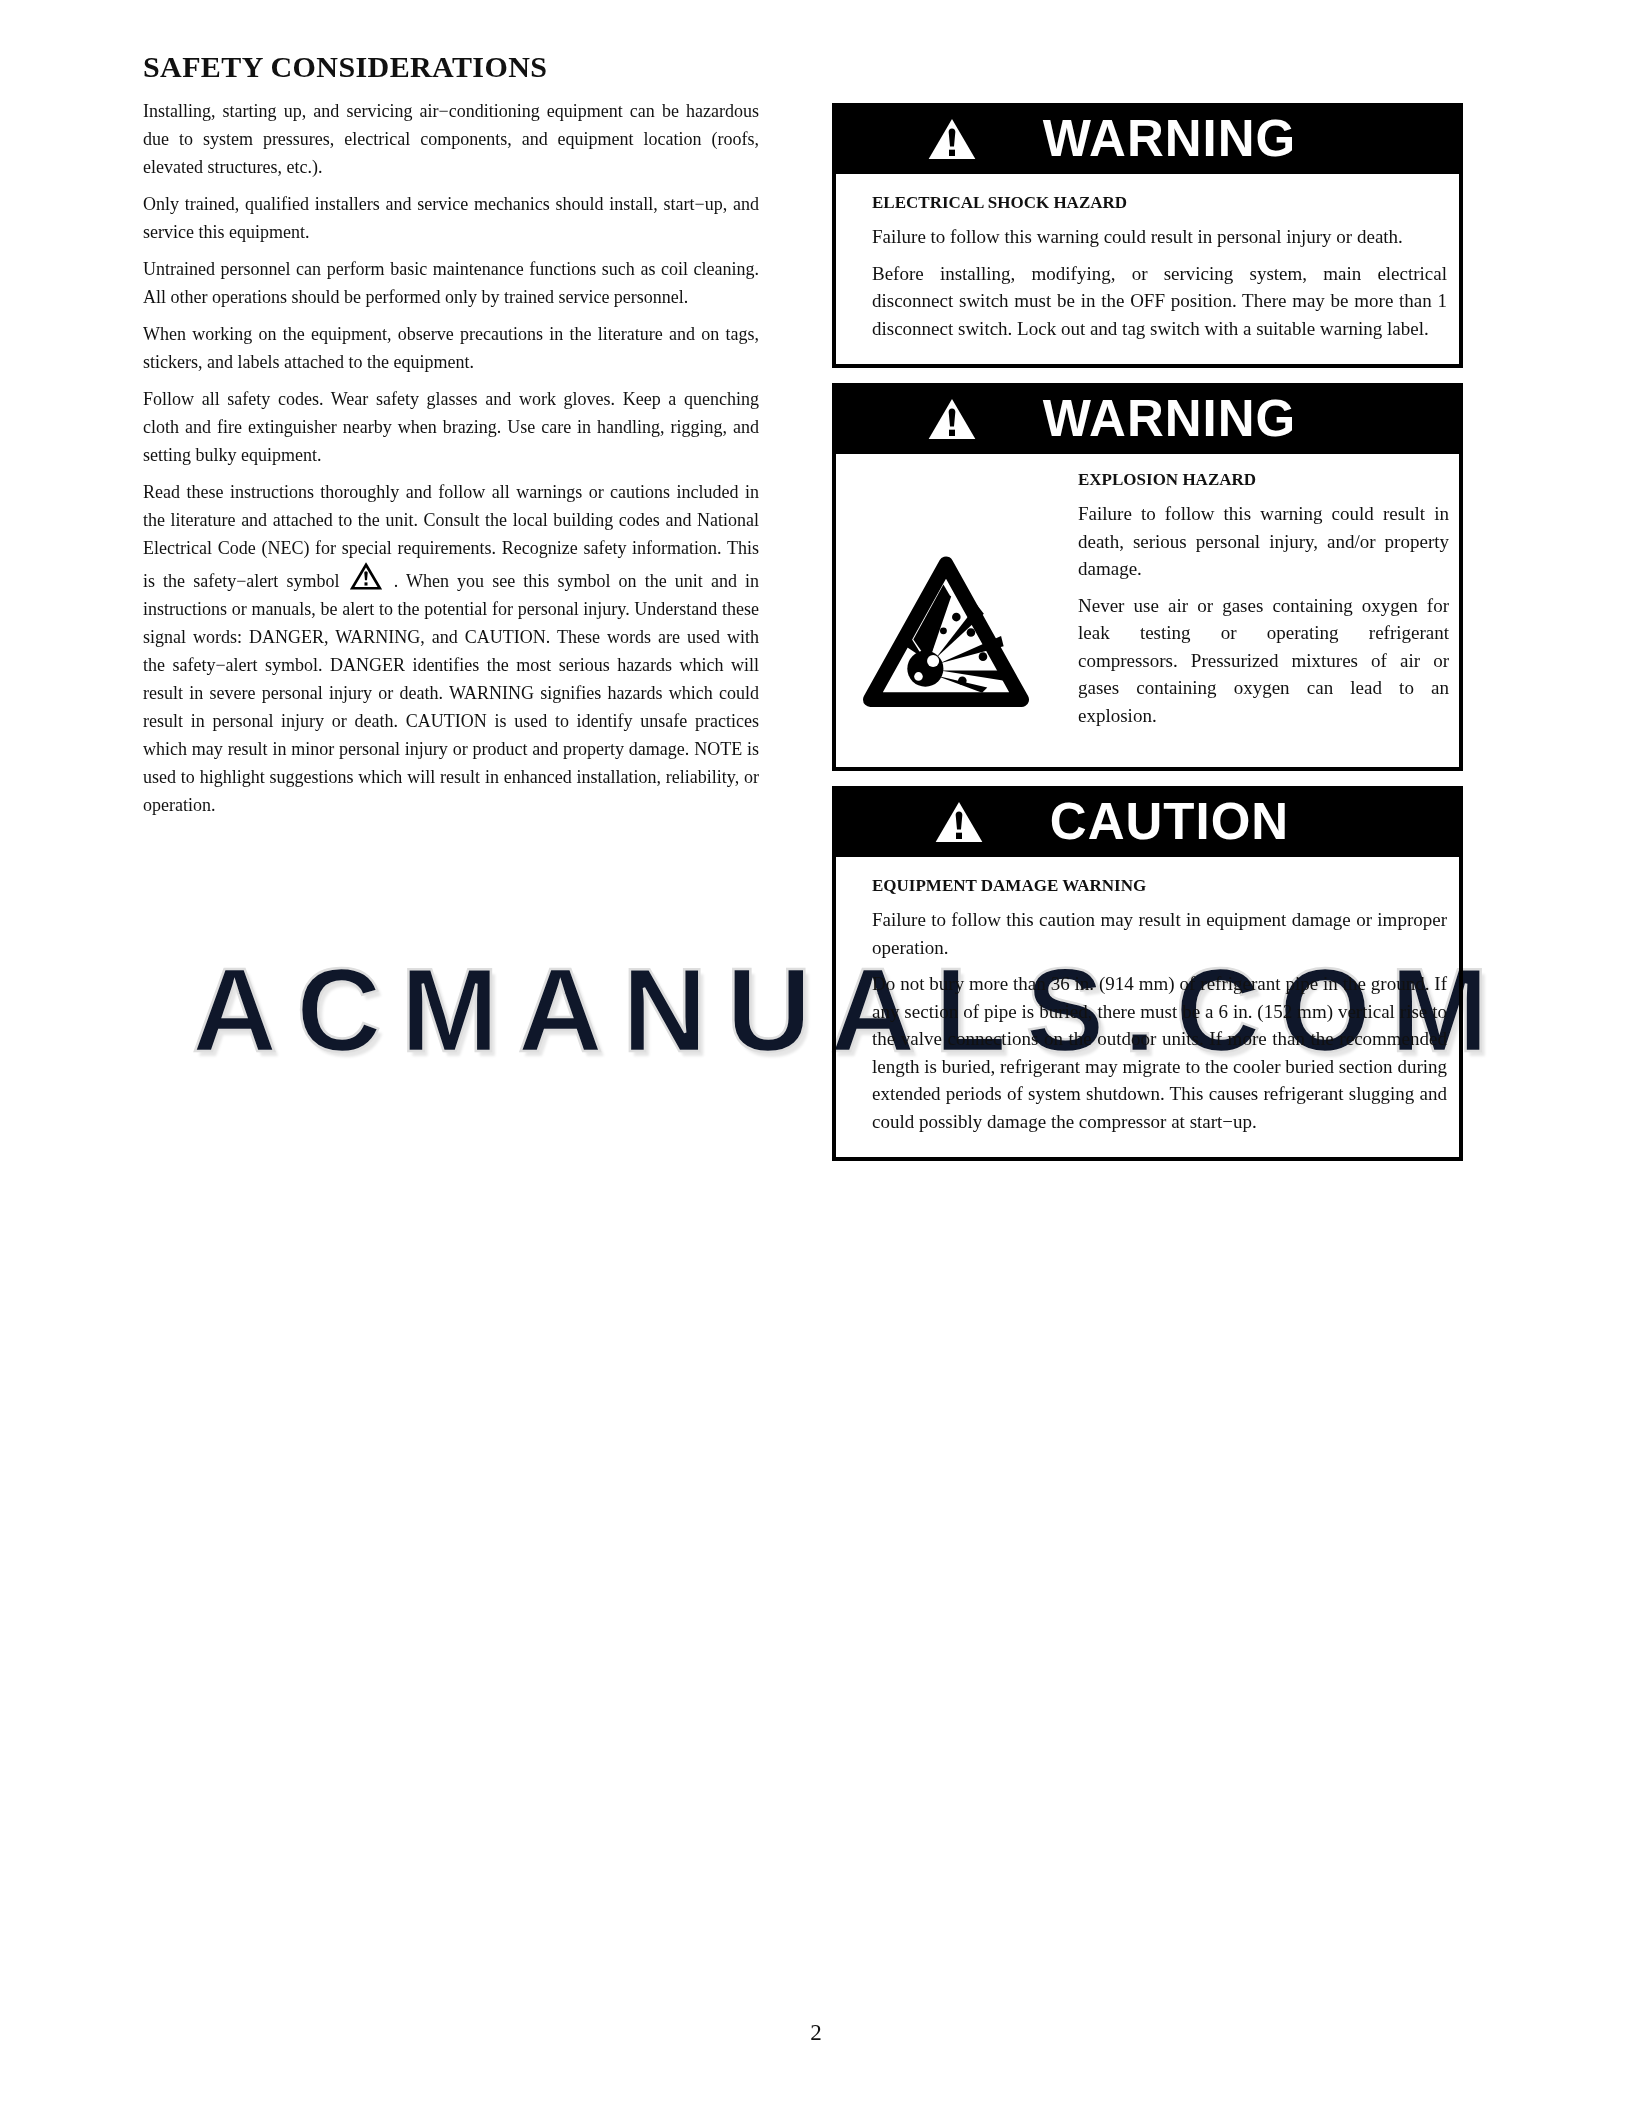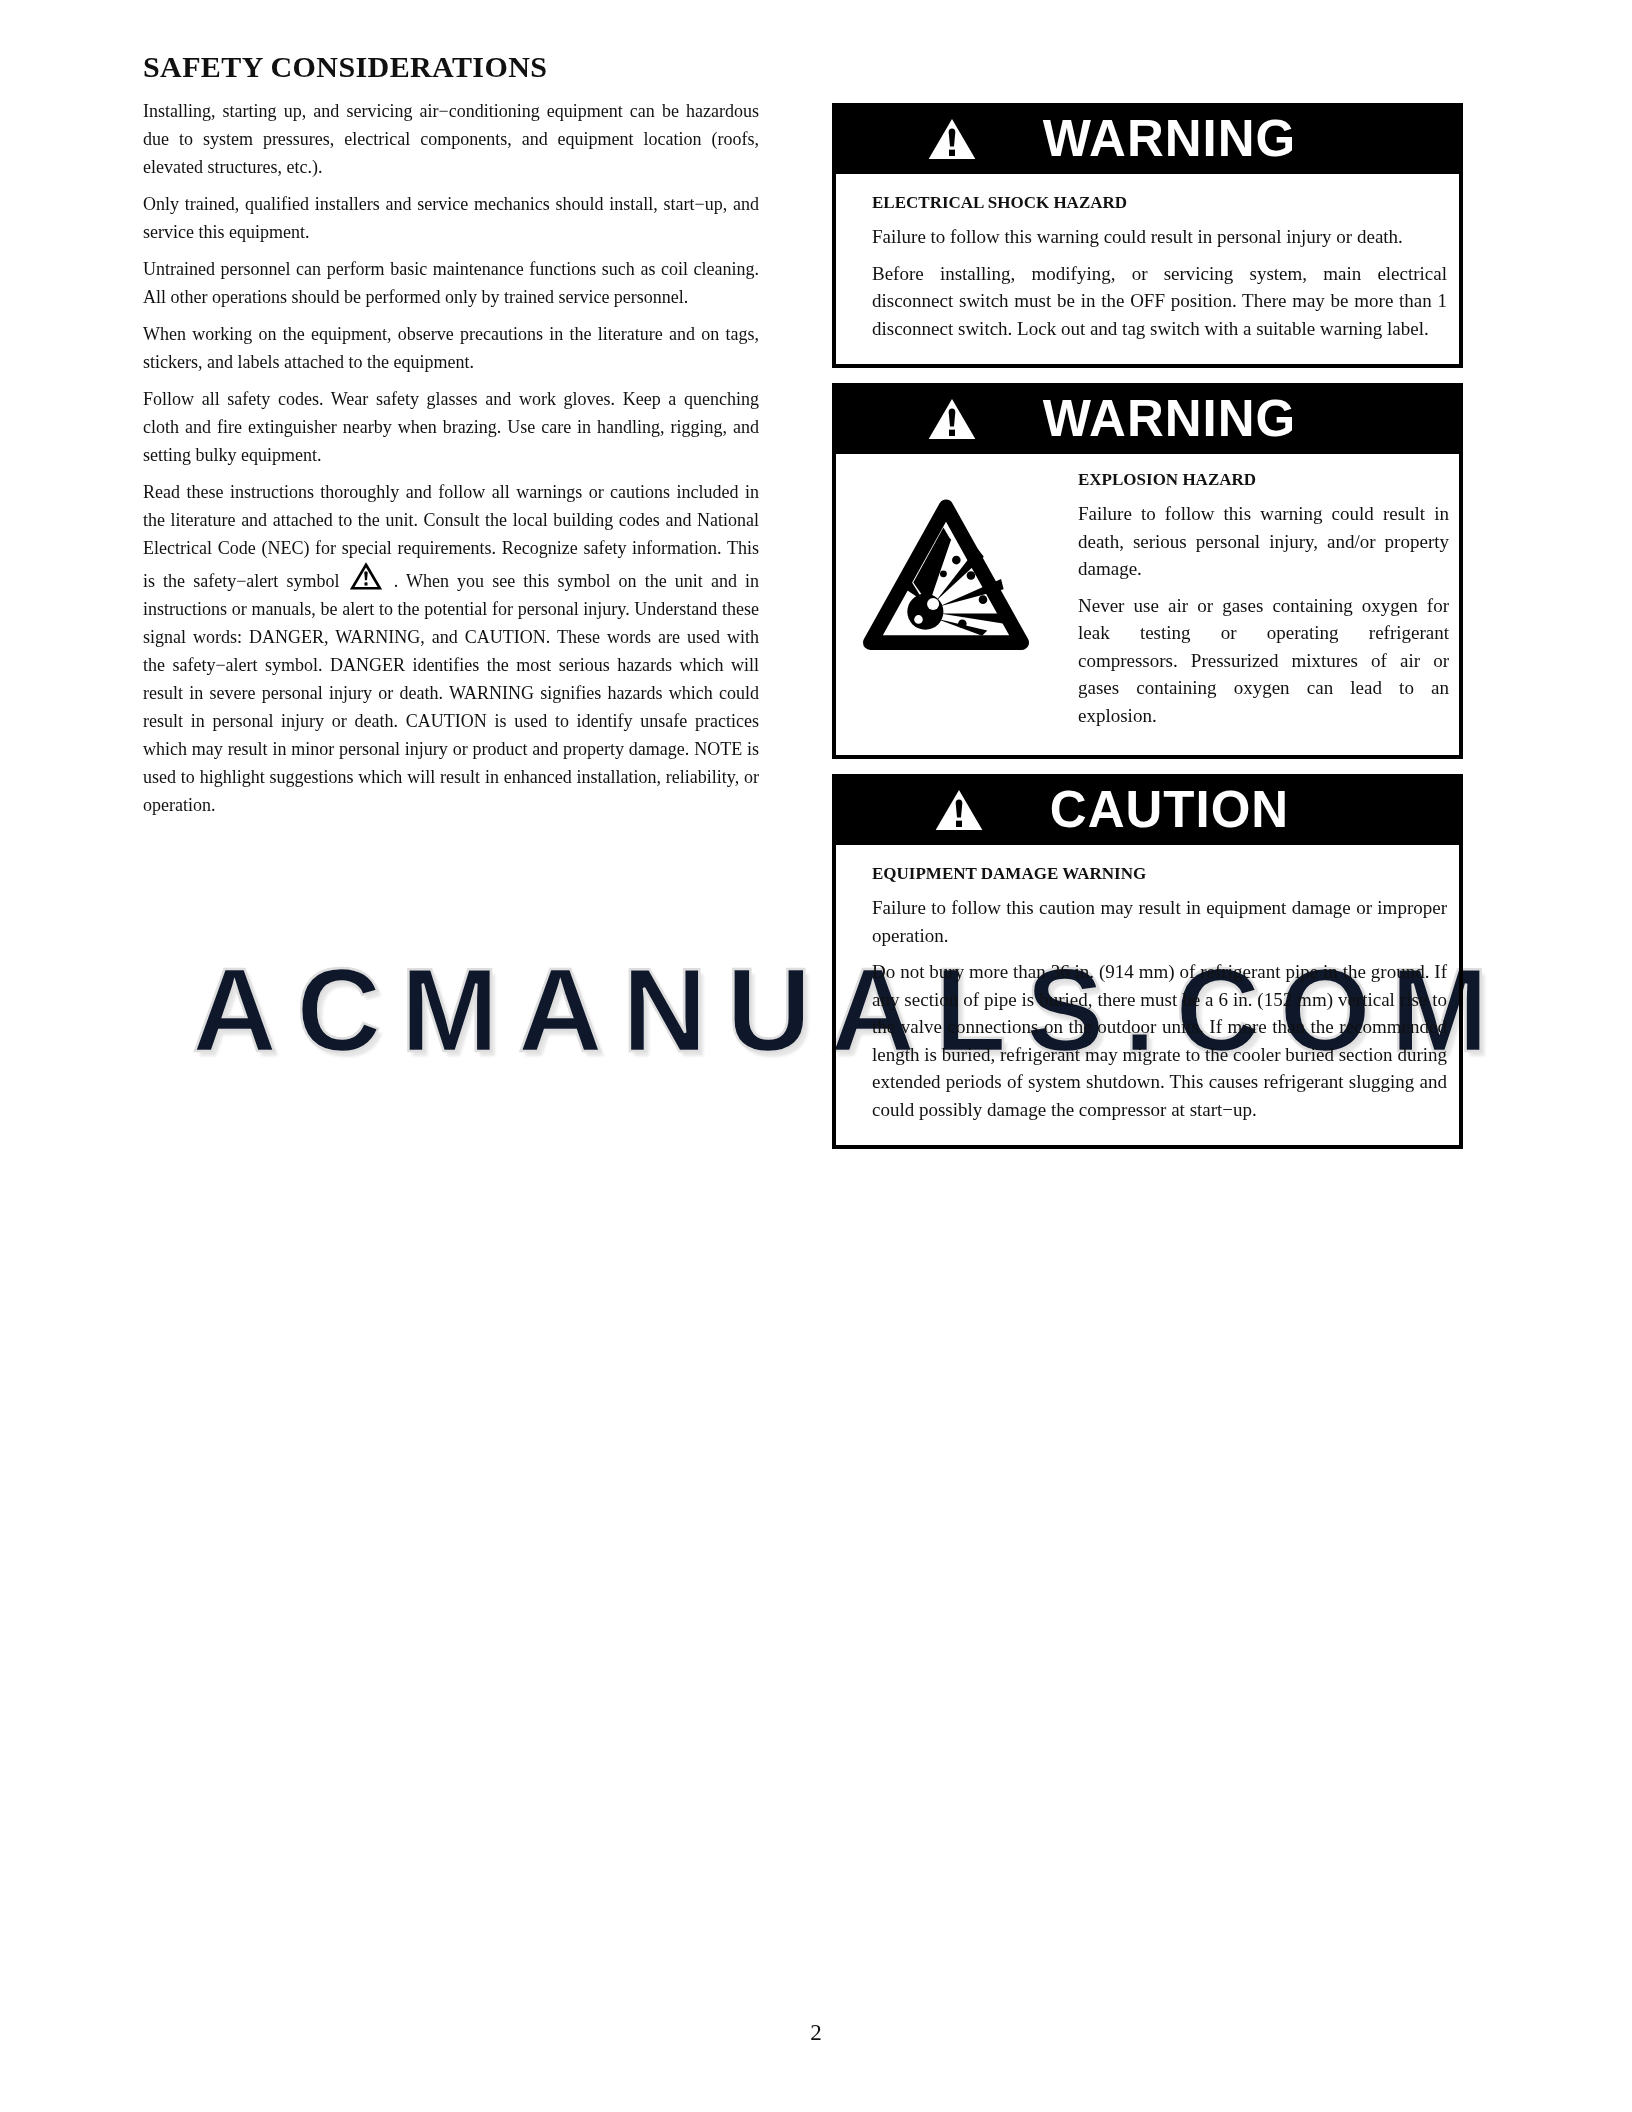--- a/index.html
+++ b/index.html
@@ -90,23 +90,23 @@
   .bpara {
     font-size: 19px;
     line-height: 27.5px;
     text-align: justify;
     margin: 0 0 9px 0;
   }
   .bpara:last-child { margin-bottom: 0; }
 
   .explosion-body {
     display: flex;
-    align-items: flex-start;
+    align-items: flex-end;
     gap: 46px;
-    padding: 16px 10px 26px 24px;
+    padding: 16px 10px 38px 24px;
   }
   .explosion-icon { flex: 0 0 auto; margin-top: 16px; }
   .explosion-icon svg { display: block; width: 172px; height: 186px; }
   .explosion-text { width: 375px; }
 
   .page-number {
     position: absolute;
     left: 0; top: 2020px;
     width: 1632px;
     text-align: center;

